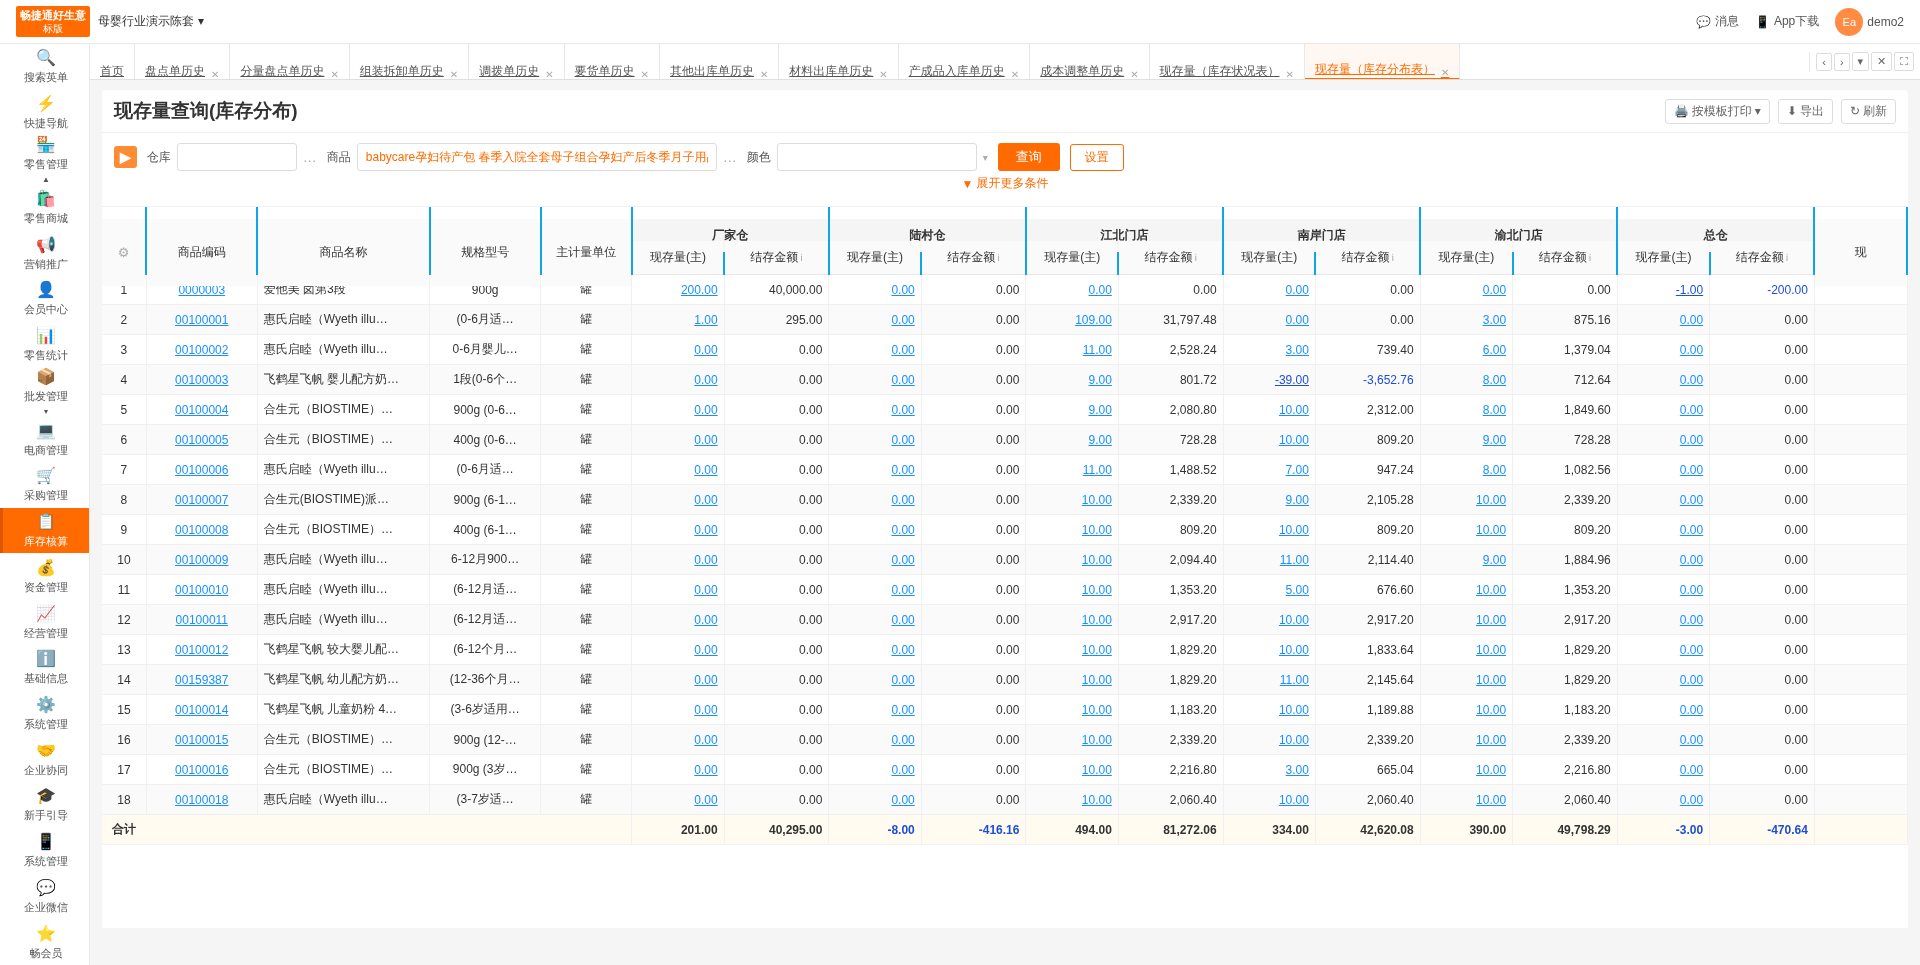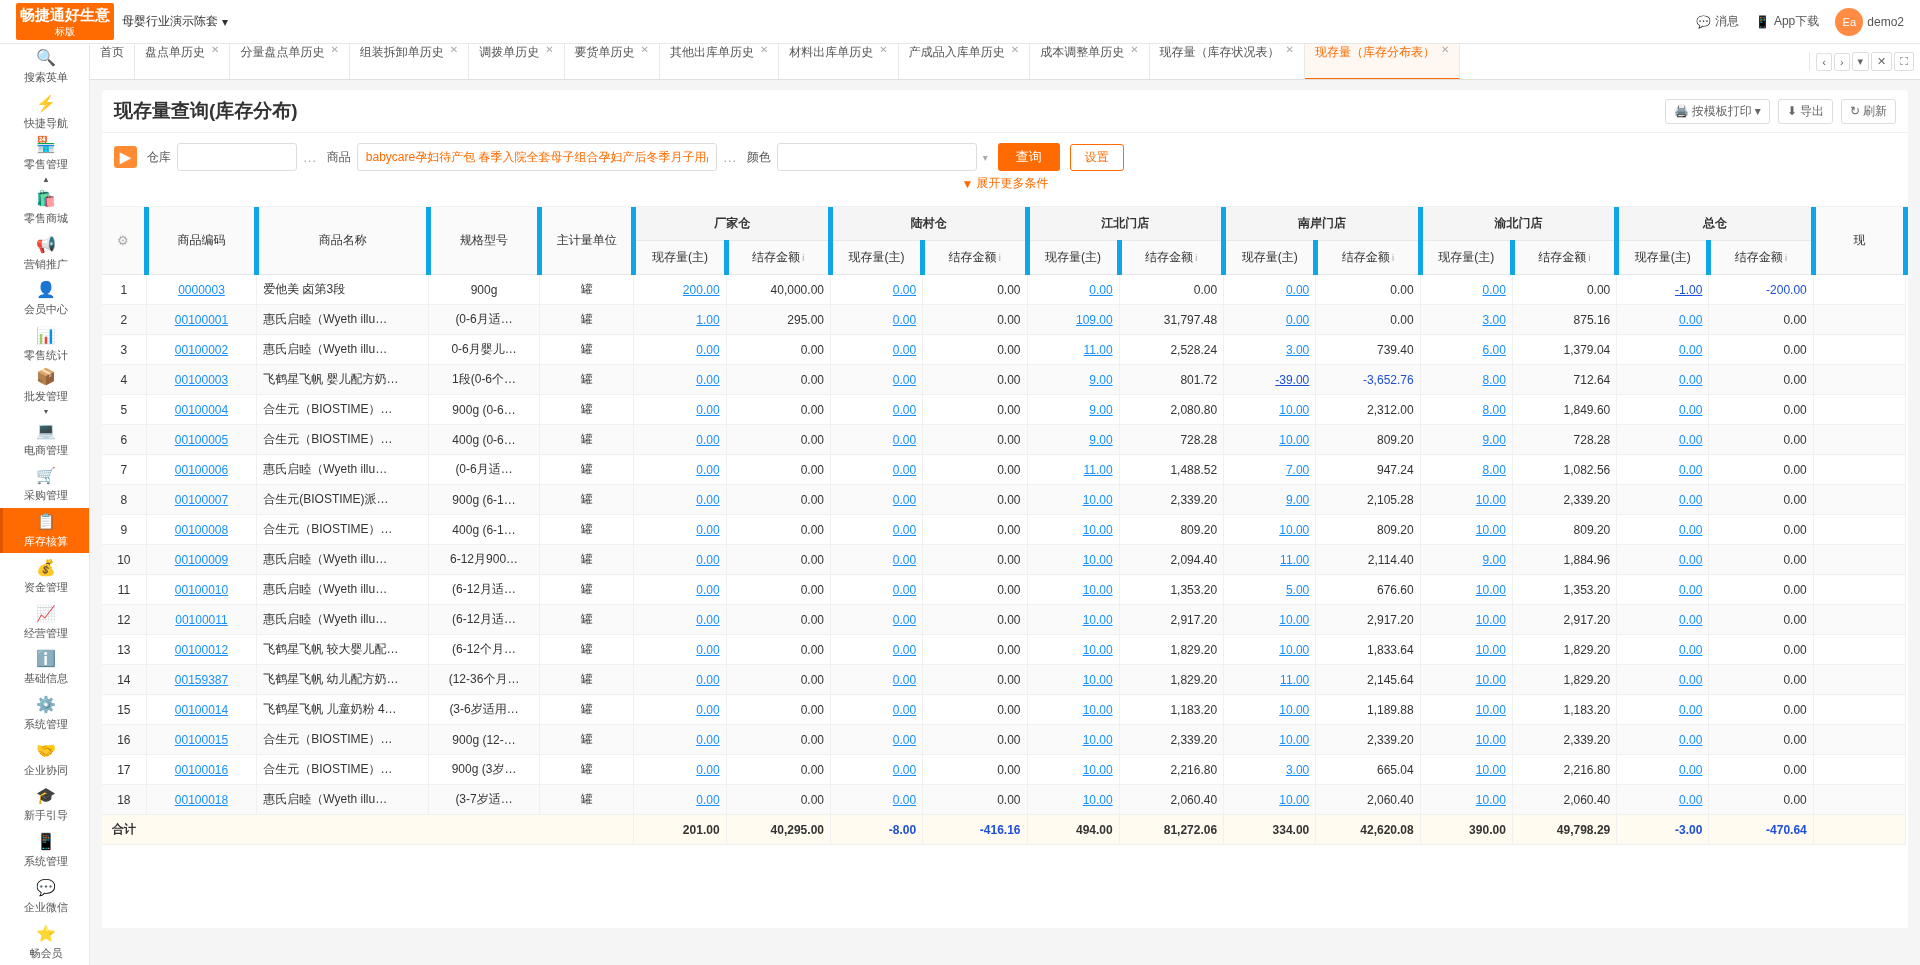--- a/index.html
+++ b/index.html
@@ -11,38 +11,38 @@
       background: #fff;
       display: flex;
       align-items: center;
       justify-content: space-between;
       padding: 0 16px;
       border-bottom: 1px solid #e8e8e8;
       position: fixed; top: 0; left: 0; right: 0; z-index: 100;
     }
     .top-bar-left { display: flex; align-items: center; gap: 8px; }
     .logo-box { display: flex; flex-direction: column; align-items: center; justify-content: center; background: #ff6b00; color: #fff; font-size: 10px; padding: 2px 4px; border-radius: 2px; line-height: 1.3; }
-    .logo-box .logo-main { font-size: 15px; font-weight: bold; }
+    .logo-box .logo-main { font-size: 11px; font-weight: bold; }
     .brand-selector { display: flex; align-items: center; gap: 4px; font-size: 12px; color: #333; cursor: pointer; }
     .top-bar-right { display: flex; align-items: center; gap: 16px; font-size: 12px; color: #555; }
     .top-bar-right .item { display: flex; align-items: center; gap: 4px; cursor: pointer; }
     .avatar { width: 28px; height: 28px; border-radius: 50%; background: #ff8c42; display: flex; align-items: center; justify-content: center; color: #fff; font-size: 11px; }
 
     
     .tab-bar {
       position: fixed; top: 44px; left: 90px; right: 0; z-index: 99;
       background: #fff;
       border-bottom: 1px solid #e0e0e0;
       display: flex;
       align-items: center;
       height: 36px;
       overflow: hidden;
     }
     .tab-bar-inner { display: flex; align-items: center; flex: 1; overflow: hidden; }
-    .tab { display: flex; align-items: flex-start; height: 36px; padding: 0 10px; font-size: 12px; color: #555; cursor: pointer; white-space: nowrap; border-right: 1px solid #e8e8e8; gap: 4px; }
+    .tab { display: flex; align-items: flex-end; height: 36px; padding: 0 10px; font-size: 12px; color: #555; cursor: pointer; white-space: nowrap; border-right: 1px solid #e8e8e8; gap: 4px; text-decoration: underline; }
     .tab.active { background: #fff7f2; color: #ff6b00; font-weight: 500; border-bottom: 2px solid #ff6b00; }
     .tab .close-btn { font-size: 10px; color: #aaa; margin-left: 2px; }
     .tab.home { font-weight: 500; }
     .tab-nav-btns { display: flex; align-items: center; gap: 2px; padding: 0 6px; border-left: 1px solid #e8e8e8; }
     .tab-nav-btns button { background: none; border: 1px solid #ddd; border-radius: 2px; cursor: pointer; padding: 2px 5px; font-size: 11px; color: #666; }
 
     
     .sidebar {
       position: fixed; top: 0; left: 0; width: 90px; height: 100%;
       background: #fff;
@@ -122,23 +122,23 @@
       height: calc(965px - 80px - 46px - 78px - 32px - 8px);
     }
     table { width: 100%; border-collapse: collapse; font-size: 12px; }
     thead th {
       background: #fafafa;
       padding: 8px 6px;
       text-align: center;
       font-weight: 500;
       color: #333;
       border-bottom: 1px solid #e8e8e8;
-      border-right: 5px solid #0ea5e9;
+      border-right: 2px solid #0ea5e9;
       white-space: nowrap;
-      position: sticky; top: 0; z-index: 10;
+      position: sticky; top: 12px; z-index: 10;
     }
     thead th.group-header {
       background: #f5f5f5;
       font-weight: 600;
     }
     tbody tr:nth-child(even) { background: #fafafa; }
     tbody tr.summary-row { background: #fffbf0; font-weight: bold; }
     tbody td {
       padding: 6px 6px;
       text-align: center;

